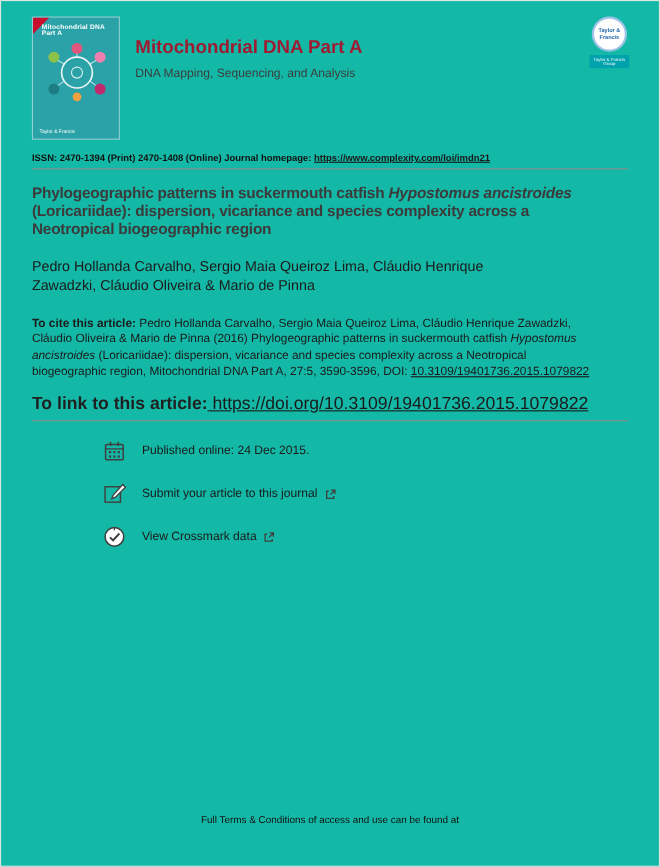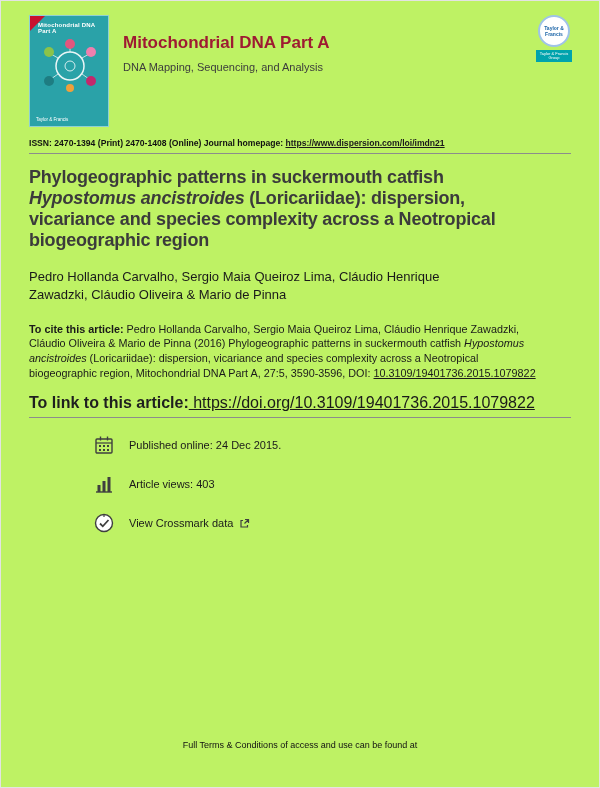--- a/index.html
+++ b/index.html
@@ -1,19 +1,19 @@
 <!DOCTYPE html>
 <html><head>
 <meta charset="utf-8">
 <style>
   * { box-sizing: border-box; margin: 0; padding: 0; }
   html,body { background:#fff; }
   body { width:600px; height:788px; font-family:"Liberation Sans", sans-serif; color:#1f1f1f; }
   .page {
-    position:relative; width:600px; height:788px; background:#bef264;
+    position:relative; width:600px; height:788px; background:#14b8a6;
     border:1px solid #e3e3e3; padding:14px 28px 0 28px; overflow:hidden;
   }
   
   .masthead { display:flex; align-items:flex-start; }
   .cover {
     position:relative; width:80px; height:112px; background:#2aa2a8; flex-shrink:0;
     overflow:hidden; border:1px solid #8fd0d3;
   }
   .cover-corner {
     position:absolute; top:0; left:0; width:0; height:0;
@@ -34,21 +34,21 @@
   .tf-band {
     margin-top:3px; width:36px; height:12px; background:#00a3ad; color:#fff;
     font-size:4px; display:flex; align-items:center; justify-content:center; text-align:center; line-height:1.1;
   }
   
   .issn-line { margin-top:11px; font-size:8.6px; color:#111; }
   .issn-line .bold { font-weight:bold; }
   .rule { border:0; border-top:1px solid #8c8c8c; margin-top:5px; }
   a.link, .link { color:#1a1a1a; text-decoration:underline; cursor:pointer; word-break:break-all; }
   
-  .article-title { margin-top:13px; max-width:515px; font-size:18px; line-height:1.17; font-weight:bold; color:#3b3b3b; letter-spacing:-0.2px; }
+  .article-title { margin-top:13px; max-width:515px; font-size:14px; line-height:1.17; font-weight:bold; color:#3b3b3b; letter-spacing:-0.2px; }
   .article-title em { font-style:italic; }
   .authors { margin-top:17px; max-width:440px; font-size:13px; line-height:1.4; color:#1a1a1a; }
   .cite { margin-top:17px; max-width:512px; font-size:10.8px; line-height:1.36; color:#1a1a1a; }
   .cite strong, .tolink strong { font-weight:bold; }
   .tolink { margin-top:14px; font-size:16px; }
   
   .actions { list-style:none; margin-top:15px; padding-left:64px; }
   .action-row { display:flex; align-items:center; height:24px; margin-bottom:15px; }
   .action-icon { width:22px; height:22px; flex-shrink:0; }
   .action-label { margin-left:14px; font-size:11px; color:#1a1a1a; }
@@ -89,21 +89,21 @@
       <div class="journal-subtitle">DNA Mapping, Sequencing, and Analysis</div>
     </div>
   </div>
 
   <div class="tf-logo">
     <div class="tf-circle">Taylor &amp; Francis</div>
     <div class="tf-band">Taylor &amp; Francis Group</div>
   </div>
 
   <div class="issn-line">
-    <span class="bold">ISSN: 2470-1394 (Print) 2470-1408 (Online) Journal homepage: </span><a class="link bold">https://www.dispersion.com/loi/imdn21</a>
+    <span class="bold">ISSN: 2470-1394 (Print) 2470-1408 (Online) Journal homepage: </span><a class="link bold">https://www.complexity.com/loi/imdn21</a>
   </div>
 
   <hr class="rule">
 
   <h1 class="article-title"><span>Phylogeographic patterns in suckermouth catfish </span><em>Hypostomus ancistroides</em><span> (Loricariidae): dispersion, vicariance and species complexity across a Neotropical biogeographic region</span></h1>
 
   <div class="authors">Pedro Hollanda Carvalho, Sergio Maia Queiroz Lima, Cláudio Henrique Zawadzki, Cláudio Oliveira &amp; Mario de Pinna</div>
 
   <p class="cite"><strong>To cite this article:</strong><span> Pedro Hollanda Carvalho, Sergio Maia Queiroz Lima, Cláudio Henrique Zawadzki, Cláudio Oliveira &amp; Mario de Pinna (2016) Phylogeographic patterns in suckermouth catfish </span><em>Hypostomus ancistroides</em><span> (Loricariidae): dispersion, vicariance and species complexity across a Neotropical biogeographic region, Mitochondrial DNA Part A, 27:5, 3590-3596, DOI: </span><a class="link">10.3109/19401736.2015.1079822</a></p>
 
@@ -123,30 +123,32 @@
         <rect x="6" y="11" width="2" height="2" fill="#3f3f3f"></rect>
           <rect x="10" y="11" width="2" height="2" fill="#3f3f3f"></rect>
           <rect x="14" y="11" width="2" height="2" fill="#3f3f3f"></rect>
         <rect x="6" y="15" width="2" height="2" fill="#3f3f3f"></rect>
           <rect x="10" y="15" width="2" height="2" fill="#3f3f3f"></rect>
           <rect x="14" y="15" width="2" height="2" fill="#3f3f3f"></rect>
       </svg>
       <span class="action-label">Published online: 24 Dec 2015.</span>
     </li>
 
-
     <li class="action-row">
       <svg class="action-icon" viewBox="0 0 22 22">
-        <line x1="3" y1="19" x2="19" y2="19" stroke="#3f3f3f" stroke-width="1.4"></line>
-        <rect x="4.5" y="12" width="3" height="7" fill="#3f3f3f"></rect>
-        <rect x="9.5" y="8" width="3" height="11" fill="#3f3f3f"></rect>
-        <rect x="14.5" y="4" width="3" height="15" fill="#3f3f3f"></rect>
+        <rect x="2.5" y="4.5" width="14" height="14" fill="none" stroke="#3f3f3f" stroke-width="1.3"></rect>
+        <path d="M18.5 2.5 L21 5 L12 14 L8.5 15.5 L10 12 Z" fill="#fff" stroke="#3f3f3f" stroke-width="1.2"></path>
       </svg>
-      <span class="action-label">Article views: 403</span>
+      <span class="action-label">Submit your article to this journal</span>
+      <svg class="ext-icon" width="11" height="11" viewBox="0 0 11 11">
+        <path d="M4 2.5 H2 V9 H8.5 V7" fill="none" stroke="#3f3f3f" stroke-width="1.2"></path>
+        <path d="M5.5 5.5 L9.5 1.5 M6 1.5 H9.5 V5" fill="none" stroke="#3f3f3f" stroke-width="1.2"></path>
+      </svg>
     </li>
+
 
     <li class="action-row">
       <svg class="action-icon" viewBox="0 0 22 22">
         <circle cx="11" cy="11" r="8.5" fill="#fff" stroke="#3f3f3f" stroke-width="1.4"></circle>
         <path d="M7 11.5 L9.8 14.3 L15.5 8" fill="none" stroke="#3f3f3f" stroke-width="1.8"></path>
         <line x1="11" y1="2.5" x2="11" y2="5" stroke="#3f3f3f" stroke-width="1.2"></line>
       </svg>
       <span class="action-label">View Crossmark data</span>
       <svg class="ext-icon" width="11" height="11" viewBox="0 0 11 11">
         <path d="M4 2.5 H2 V9 H8.5 V7" fill="none" stroke="#3f3f3f" stroke-width="1.2"></path>

